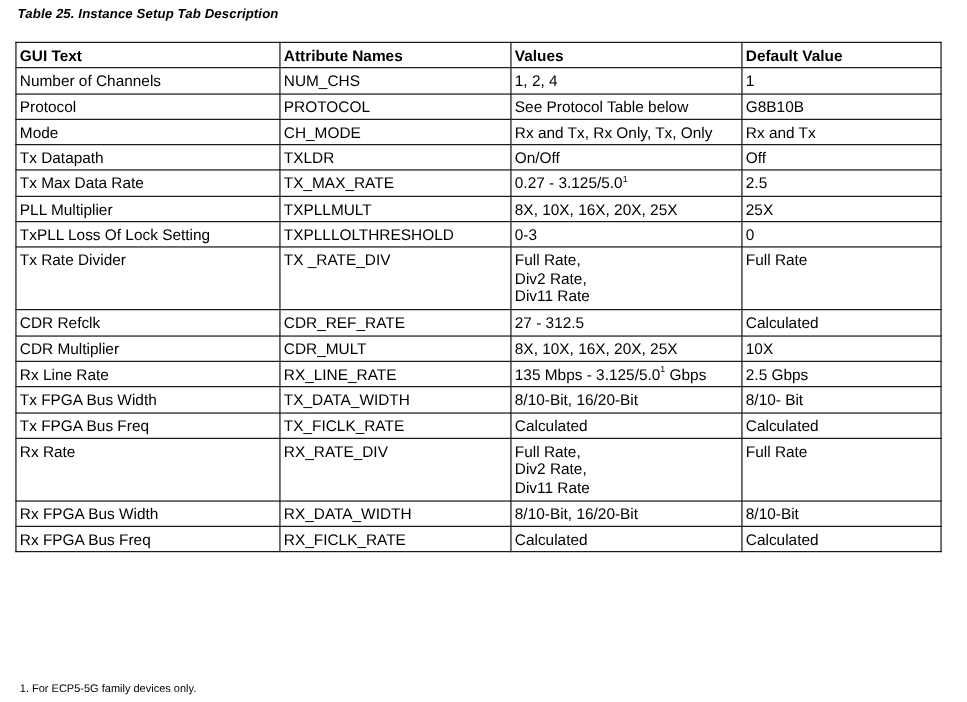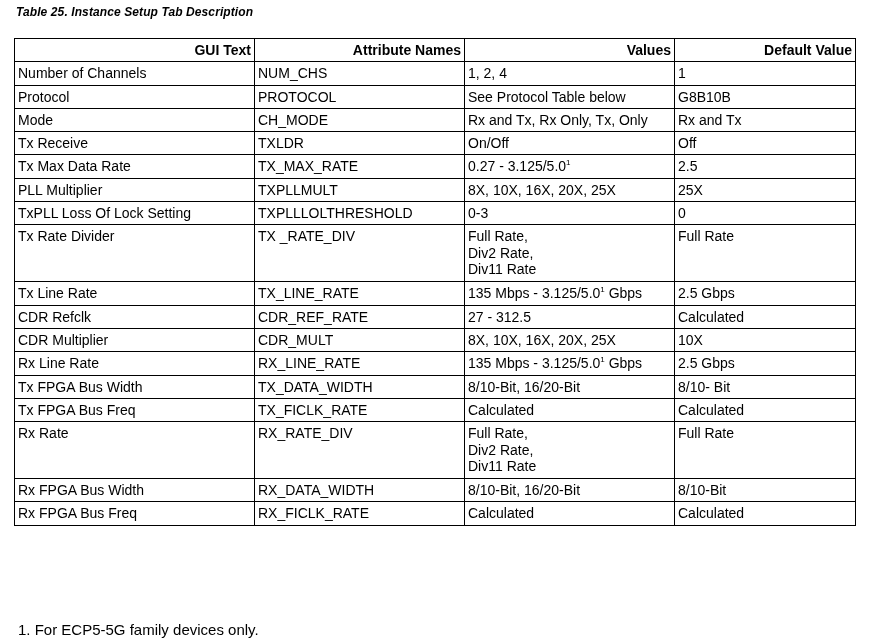--- a/index.html
+++ b/index.html
@@ -8,27 +8,27 @@
   .caption { position: absolute; left: 16px; top: 5px; font-size: 12px;
              font-weight: bold; font-style: italic; letter-spacing: 0.1px; }
   table.spec { position: absolute; left: 14px; top: 38px; border-collapse: collapse;
                table-layout: fixed; width: 841px; }
   table.spec col.c1 { width: 240px; }
   table.spec col.c2 { width: 210px; }
   table.spec col.c3 { width: 210px; }
   table.spec col.c4 { width: 181px; }
   table.spec th, table.spec td { border: 1.3px solid #000; padding: 0 3px;
                font-size: 14px; vertical-align: top; line-height: 16.5px; }
-  table.spec th { font-weight: bold; text-align: right; height: 22px; vertical-align: middle; }
+  table.spec th { font-weight: bold; text-align: left; height: 22px; vertical-align: middle; }
   table.spec td { height: 22px; padding-top: 3px; padding-bottom: 2px; box-sizing: border-box; }
   table.spec tr { height: 23.3px; }
   table.spec tr.tall { height: 57px; padding-left: 36px; }
   sup { font-size: 8px; line-height: 0; position: relative; top: -1px; vertical-align: super; }
   .ml { white-space: pre-line; margin-top: 44px; }
-  .footnote { position: absolute; left: 18px; top: 621px; font-size: 15px; }
+  .footnote { position: absolute; left: 18px; top: 621px; font-size: 10px; }
 </style>
 </head>
 <body>
 
 <div class="caption">Table 25. Instance Setup Tab Description</div>
 
 <table class="spec">
   <colgroup>
       <col class="c1">
       <col class="c2">
@@ -56,21 +56,21 @@
         <td class="ml"><span>See Protocol Table below</span></td>
         <td><span>G8B10B</span></td>
       </tr>
       <tr>
         <td><span>Mode</span></td>
         <td><span>CH_MODE</span></td>
         <td class="ml"><span>Rx and Tx, Rx Only, Tx, Only</span></td>
         <td><span>Rx and Tx</span></td>
       </tr>
       <tr>
-        <td><span>Tx Receive</span></td>
+        <td><span>Tx Datapath</span></td>
         <td><span>TXLDR</span></td>
         <td class="ml"><span>On/Off</span></td>
         <td><span>Off</span></td>
       </tr>
       <tr>
         <td><span>Tx Max Data Rate</span></td>
         <td><span>TX_MAX_RATE</span></td>
         <td class="ml"><span>0.27 - 3.125/5.0</span><sup>1</sup></td>
         <td><span>2.5</span></td>
       </tr>
@@ -86,26 +86,20 @@
         <td class="ml"><span>0-3</span></td>
         <td><span>0</span></td>
       </tr>
       <tr class="tall">
         <td><span>Tx Rate Divider</span></td>
         <td><span>TX _RATE_DIV</span></td>
         <td class="ml"><span>Full Rate,
 Div2 Rate,
 Div11 Rate</span></td>
         <td><span>Full Rate</span></td>
-      </tr>
-      <tr>
-        <td><span>Tx Line Rate</span></td>
-        <td><span>TX_LINE_RATE</span></td>
-        <td class="ml"><span>135 Mbps - 3.125/5.0</span><sup>1</sup><span style="white-space: pre;"> Gbps</span></td>
-        <td><span>2.5 Gbps</span></td>
       </tr>
       <tr>
         <td><span>CDR Refclk</span></td>
         <td><span>CDR_REF_RATE</span></td>
         <td class="ml"><span>27 - 312.5</span></td>
         <td><span>Calculated</span></td>
       </tr>
       <tr>
         <td><span>CDR Multiplier</span></td>
         <td><span>CDR_MULT</span></td>

